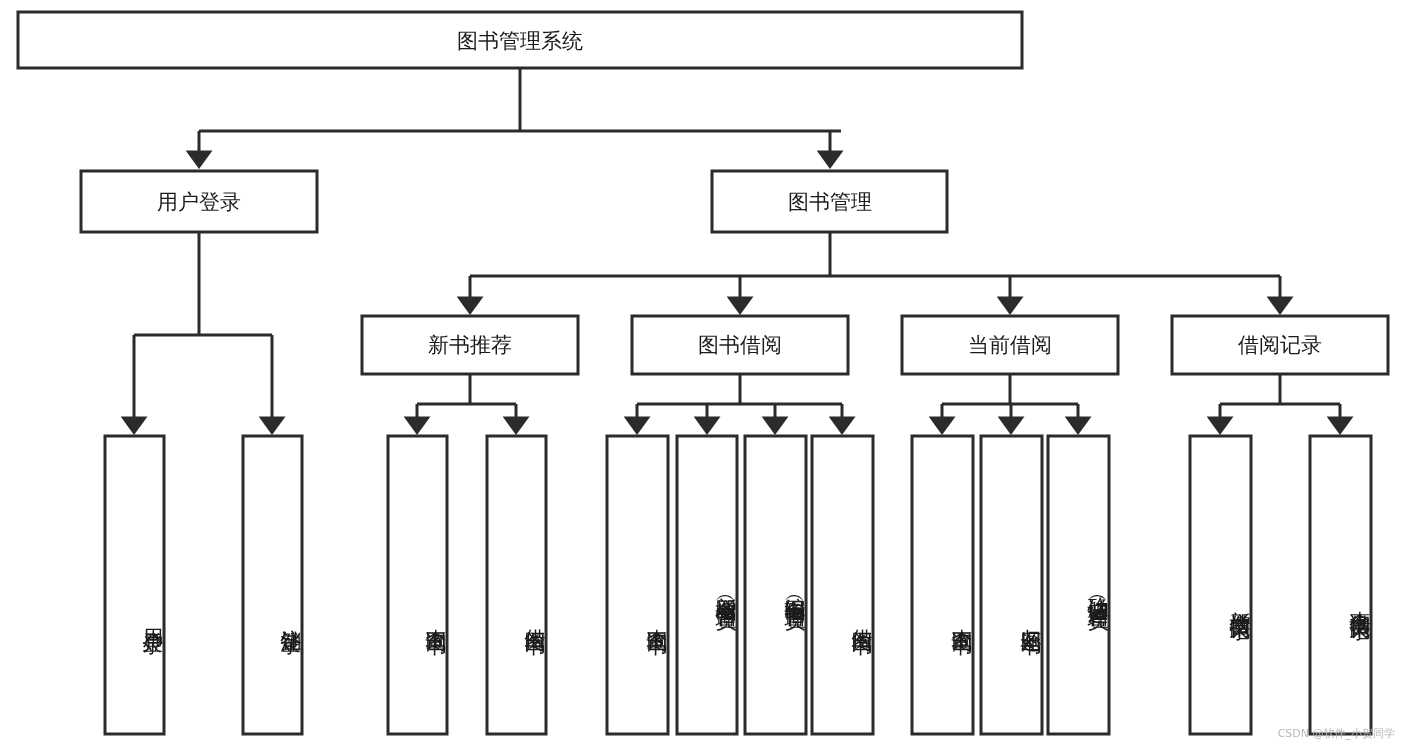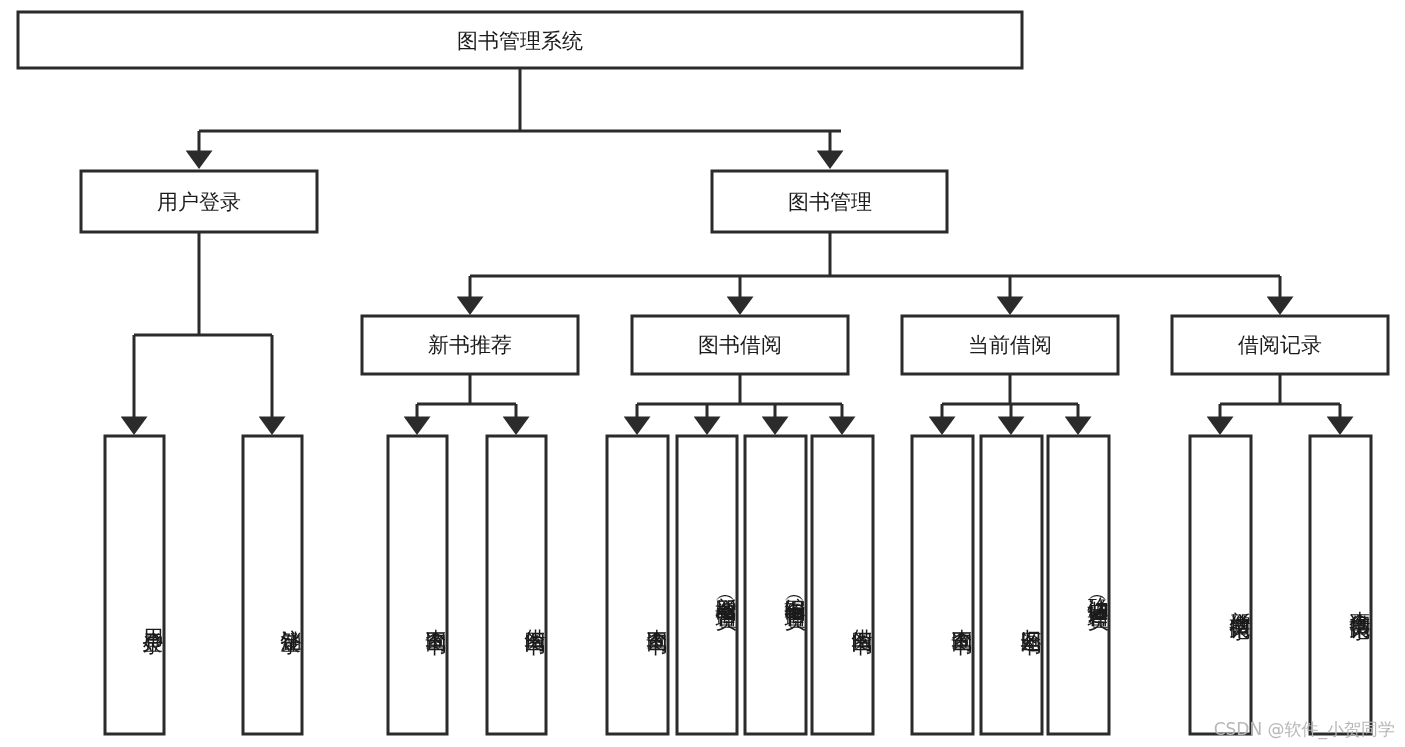--- a/index.html
+++ b/index.html
@@ -58,21 +58,21 @@
     align-items: flex-start;
     justify-content: center;
     pointer-events: none;
     white-space: nowrap;
   }
   .watermark {
     position: absolute;
     right: 10px;
     bottom: 6px;
     font-family: "DejaVu Sans", "Liberation Sans", sans-serif;
-    font-size: 17px;
+    font-size: 11px;
     color: #b7b7b7;
     white-space: nowrap;
   }
 </style>
 </head>
 <body>
 
 <div id="diagram-root">
 
   <svg class="diagram" viewBox="0 0 1405 747">

